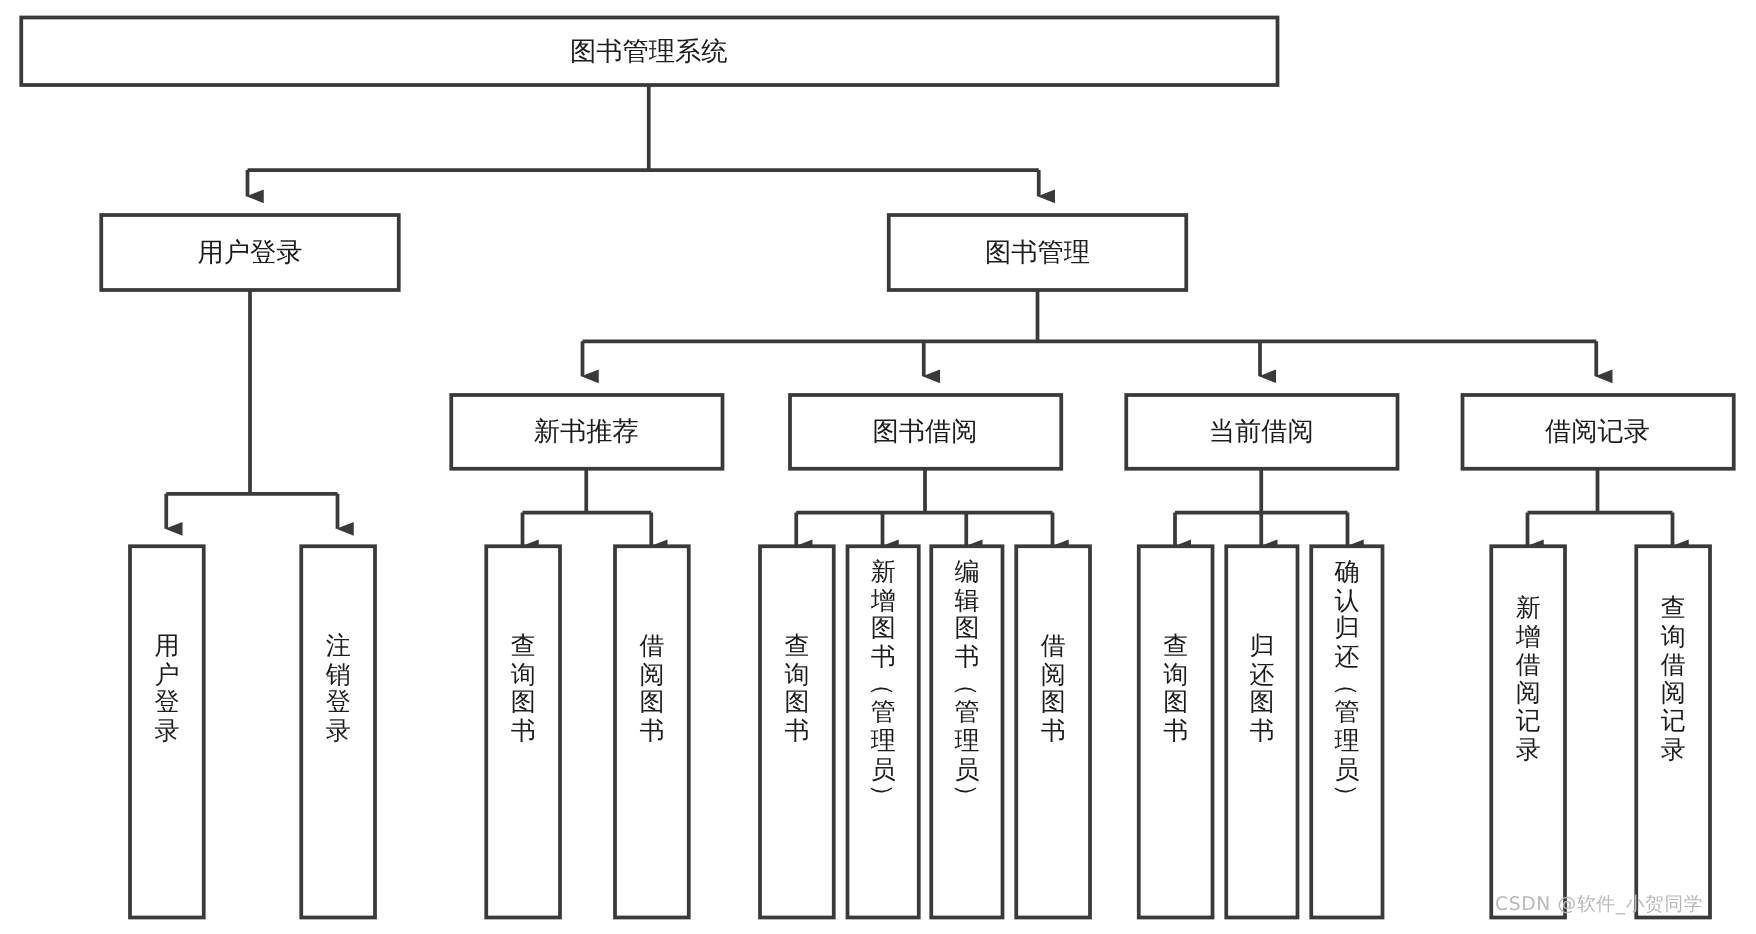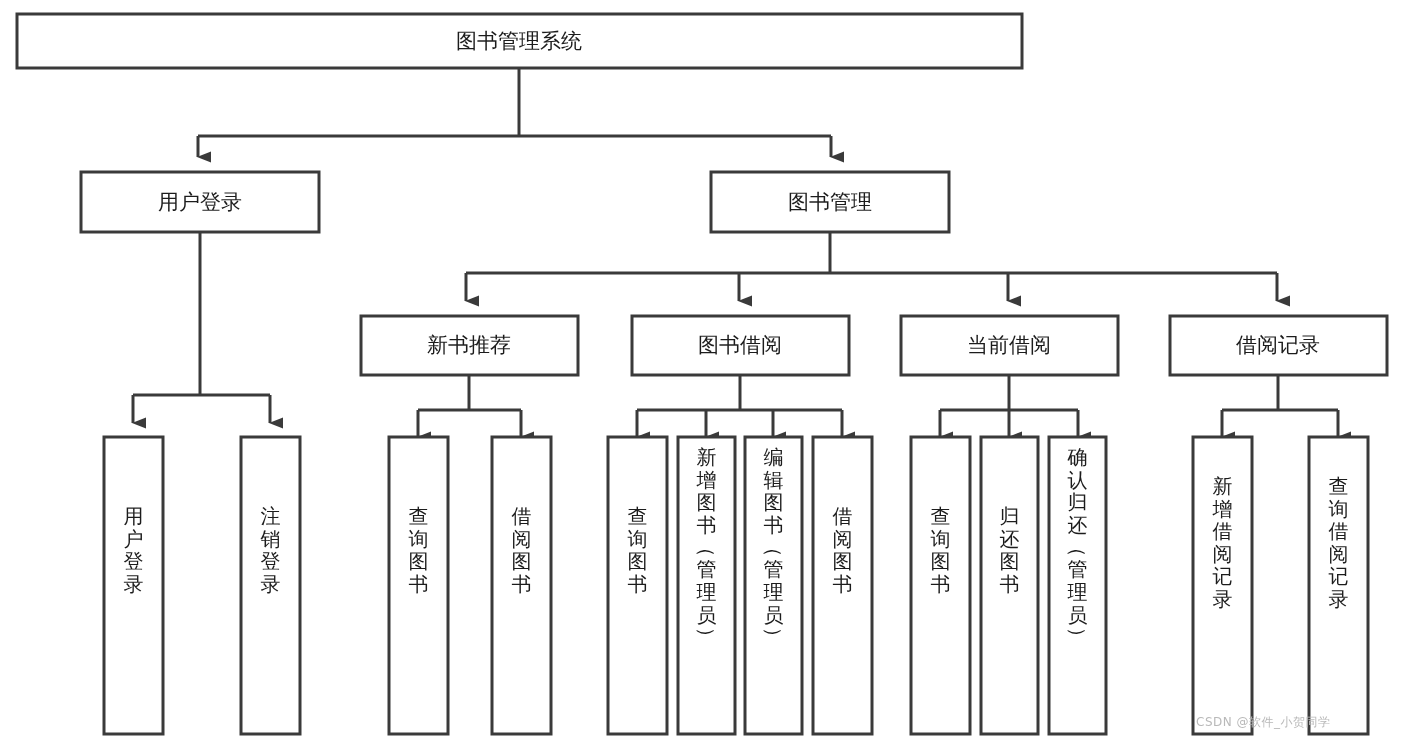--- a/index.html
+++ b/index.html
@@ -63,21 +63,21 @@
     text-align: center;
     pointer-events: none;
     white-space: pre;
   }
   .vlabel span {
     display: block;
   }
   .watermark {
     position: absolute;
     font-family: "DejaVu Sans", "Liberation Sans", sans-serif;
-    font-size: 12px;
+    font-size: 15px;
     color: #b9b9b9;
     letter-spacing: 0.5px;
     white-space: nowrap;
   }
 </style>
 </head>
 <body>
 
 <div id="diagram-root">
 

